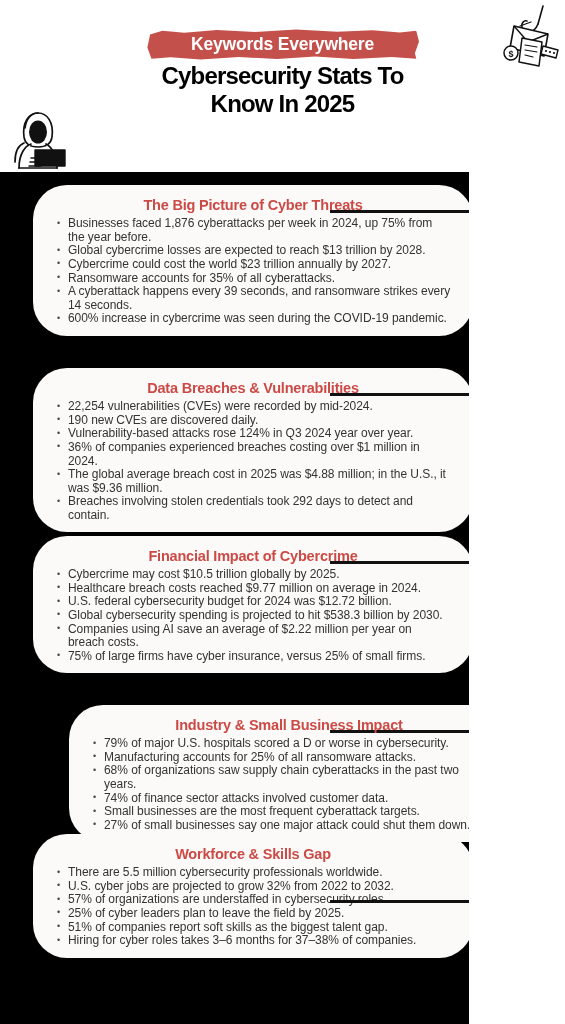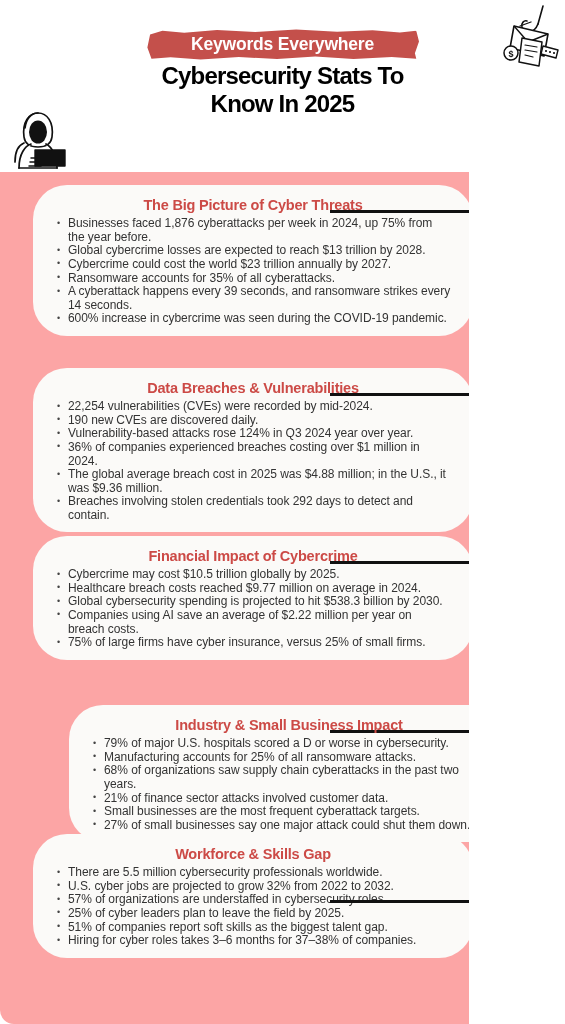--- a/index.html
+++ b/index.html
@@ -13,21 +13,20 @@
     background: #ffffff;
     position: relative;
   }
 
   .infographic {
     position: relative;
     width: 565px;
     height: 1024px;
     background: #ffffff;
     overflow: hidden;
-    border-radius: 14px;
   }
 
   
   .header {
     position: absolute;
     left: 0; top: 0;
     width: 565px;
     height: 172px;
     background: #ffffff;
     z-index: 5;
@@ -96,21 +95,21 @@
     height: 72px;
   }
 
   
   .body-area {
     position: absolute;
     left: 0;
     top: 172px;
     width: 469px;
     height: 852px;
-    background: #fca5a5;
+    background: #000000;
     overflow: hidden;
   }
 
   
   .timeline-dotted {
     position: absolute;
     left: 507px;
     top: 0;
     width: 6px;
     height: 852px;
@@ -295,37 +294,38 @@
     <div class="connector" style="left:330px; top:205px; width:197px;">
       <div class="conn-line" style="width:175px;"></div>
       <div class="conn-node"></div>
     </div>
 
     <div class="card" style="top:364px;">
       <div class="card-title">Financial Impact of Cybercrime</div>
       <ul class="card-list">
         <li>Cybercrime may cost $10.5 trillion globally by 2025.</li>
         <li>Healthcare breach costs reached $9.77 million on average in 2024.</li>
+        <li>U.S. federal cybersecurity budget for 2024 was $12.72 billion.</li>
         <li>Global cybersecurity spending is projected to hit $538.3 billion by 2030.</li>
         <li>Companies using AI save an average of $2.22 million per year on breach costs.</li>
         <li>75% of large firms have cyber insurance, versus 25% of small firms.</li>
       </ul>
     </div>
     <div class="connector" style="left:330px; top:373px; width:197px;">
       <div class="conn-line" style="width:175px;"></div>
       <div class="conn-node"></div>
     </div>
 
     <div class="card" style="top:533px;margin-left:36px;">
       <div class="card-title">Industry &amp; Small Business Impact</div>
       <ul class="card-list">
         <li>79% of major U.S. hospitals scored a D or worse in cybersecurity.</li>
         <li>Manufacturing accounts for 25% of all ransomware attacks.</li>
         <li>68% of organizations saw supply chain cyberattacks in the past two years.</li>
-        <li>21% of finance sector attacks involved customer data.</li>
+        <li>74% of finance sector attacks involved customer data.</li>
         <li>Small businesses are the most frequent cyberattack targets.</li>
         <li>27% of small businesses say one major attack could shut them down.</li>
       </ul>
     </div>
     <div class="connector" style="left:330px; top:542px; width:197px;">
       <div class="conn-line" style="width:175px;"></div>
       <div class="conn-node"></div>
     </div>
 
     <div class="card" style="top:662px;">

